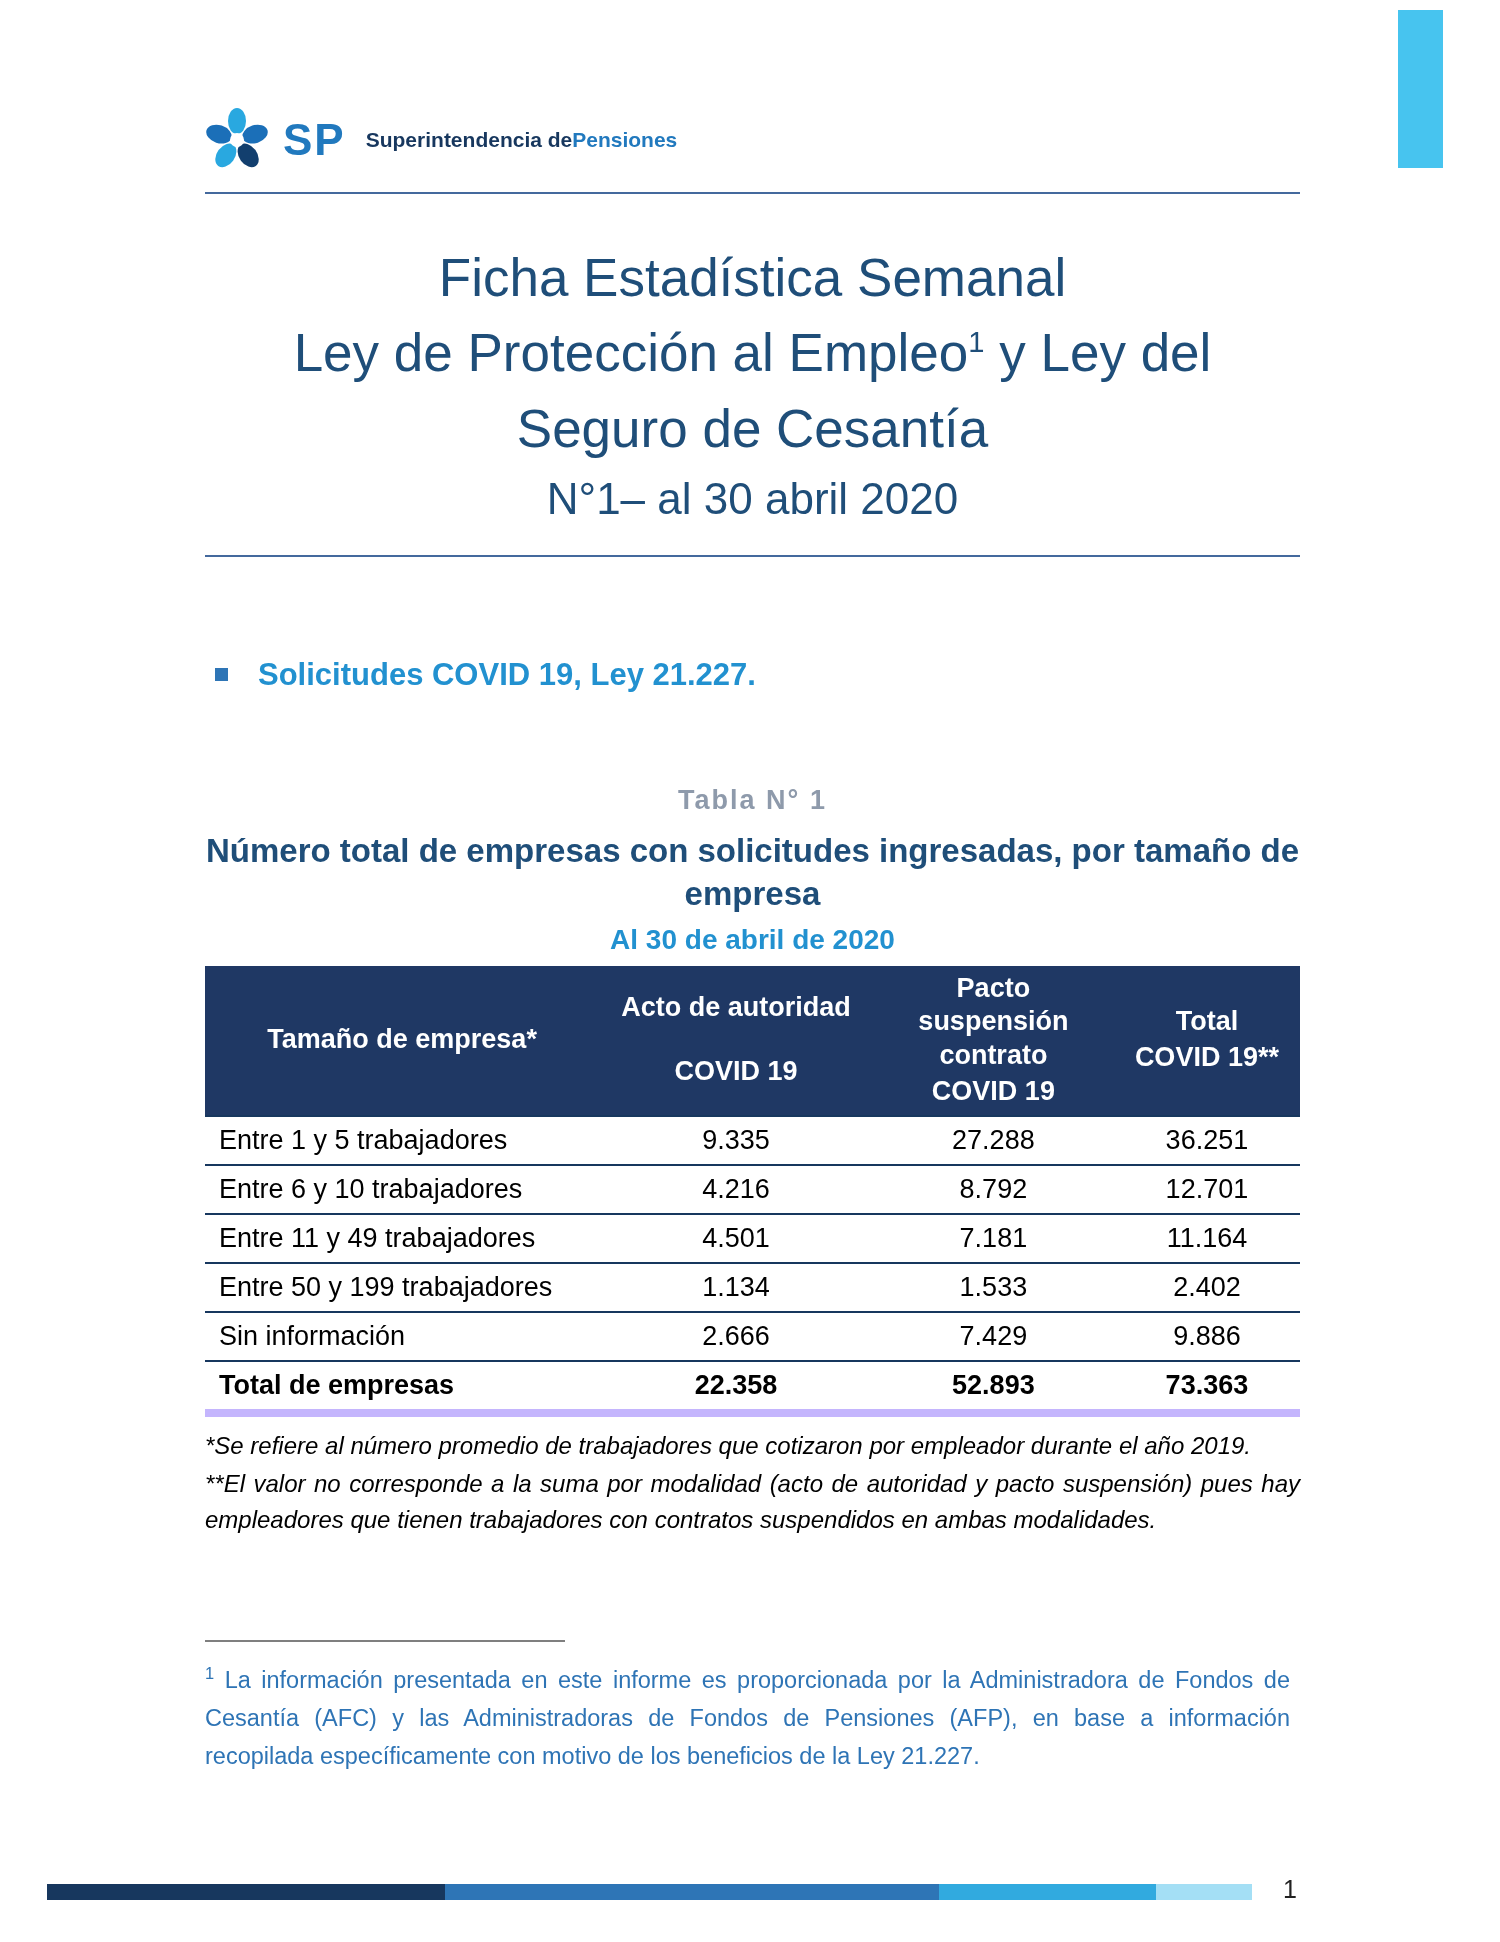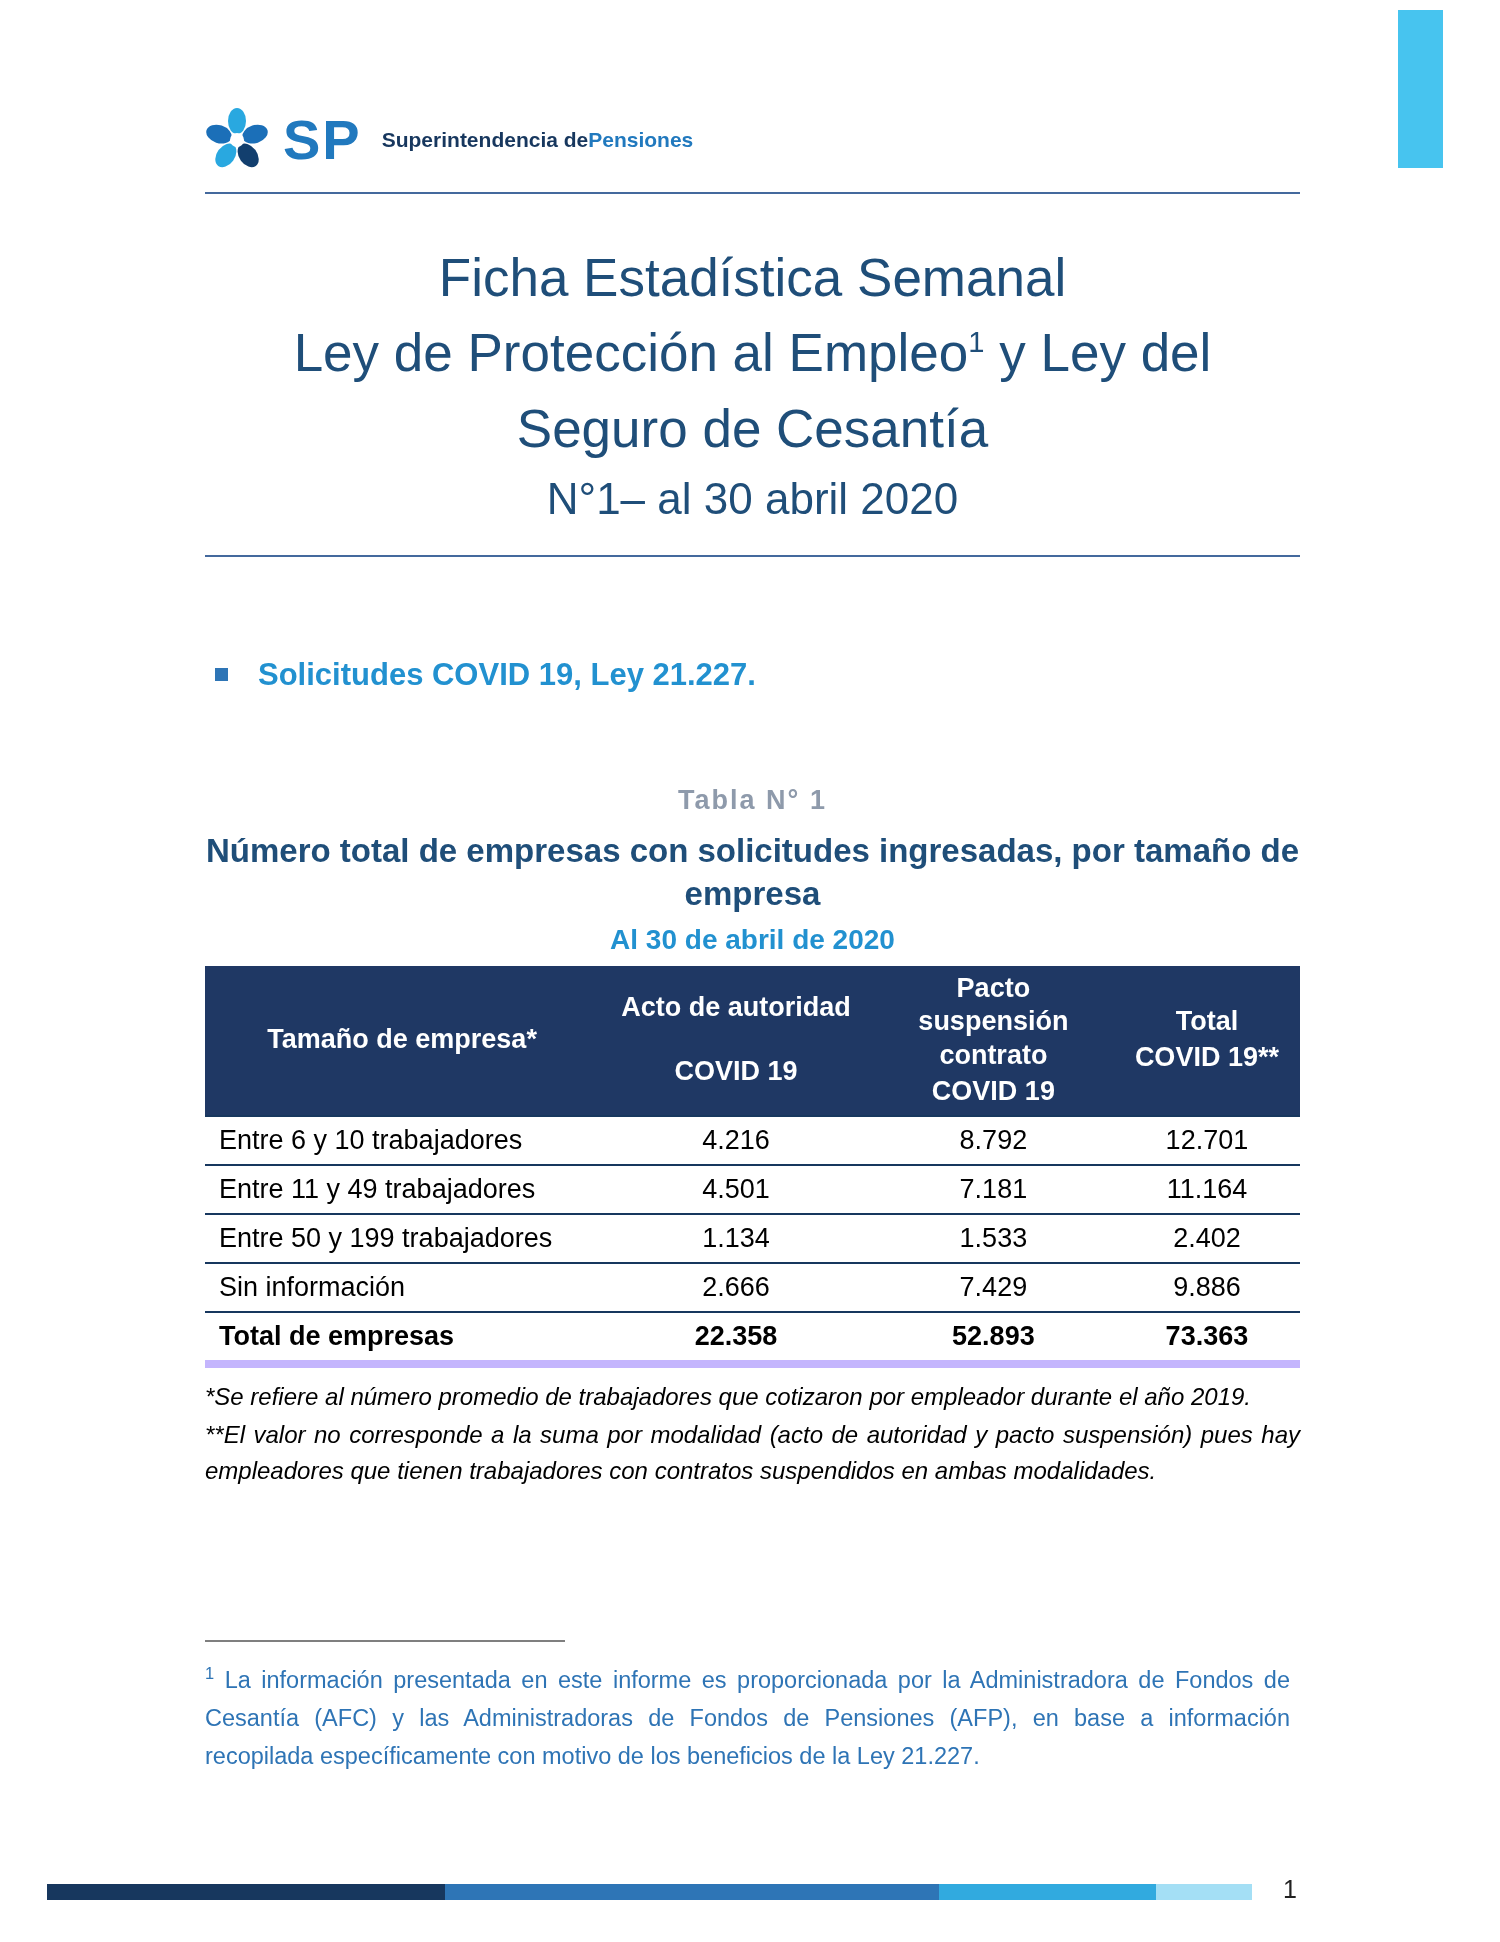--- a/index.html
+++ b/index.html
@@ -6,21 +6,21 @@
   body { margin: 0; background: #ffffff; font-family: "Liberation Sans", sans-serif; }
   .page { position: relative; width: 1500px; height: 1942px; background: #ffffff; overflow: hidden; margin: 0 auto; }
 
   .topbar-accent { position: absolute; top: 10px; right: 57px; width: 45px; height: 158px; }
 
   .content { padding: 108px 200px 0 205px; }
 
   
   .logo-row { display: flex; align-items: center; gap: 14px; }
   .logo-icon svg { display: block; }
-  .logo-sp { font-size: 56px; font-weight: bold; color: #2179BE; letter-spacing: 2px; line-height: 1; }
+  .logo-sp { font-size: 44px; font-weight: bold; color: #2179BE; letter-spacing: 2px; line-height: 1; }
   .logo-org { display: flex; flex-direction: row; font-size: 21px; font-weight: bold; line-height: 1.15; margin-left: 6px; }
   .org1 { color: #17375E; }
   .org2 { color: #2179BE; }
 
   .header-rule { margin-top: 20px; border-bottom: 2px solid #44699D; }
 
   
   .title-block { margin-top: 46px; text-align: center; color: #1F4E79; }
   .title-line { font-size: 53px; line-height: 1.42; font-weight: 400; }
   .title-line4 { font-size: 44px; line-height: 1.3; margin-top: 4px; font-weight: 400; }
@@ -146,20 +146,26 @@
           <th>
             <div class="hdr-flex gap-sm">
               <span>Total</span>
               <span>COVID 19**</span>
             </div>
           </th>
         </tr>
       </thead>
       <tbody>
         <tr>
+          <td class="label">Entre 1 y 5 trabajadores</td>
+          <td class="num">9.335</td>
+          <td class="num">27.288</td>
+          <td class="num">36.251</td>
+        </tr>
+        <tr>
           <td class="label">Entre 6 y 10 trabajadores</td>
           <td class="num">4.216</td>
           <td class="num">8.792</td>
           <td class="num">12.701</td>
         </tr>
         <tr>
           <td class="label">Entre 11 y 49 trabajadores</td>
           <td class="num">4.501</td>
           <td class="num">7.181</td>
           <td class="num">11.164</td>

